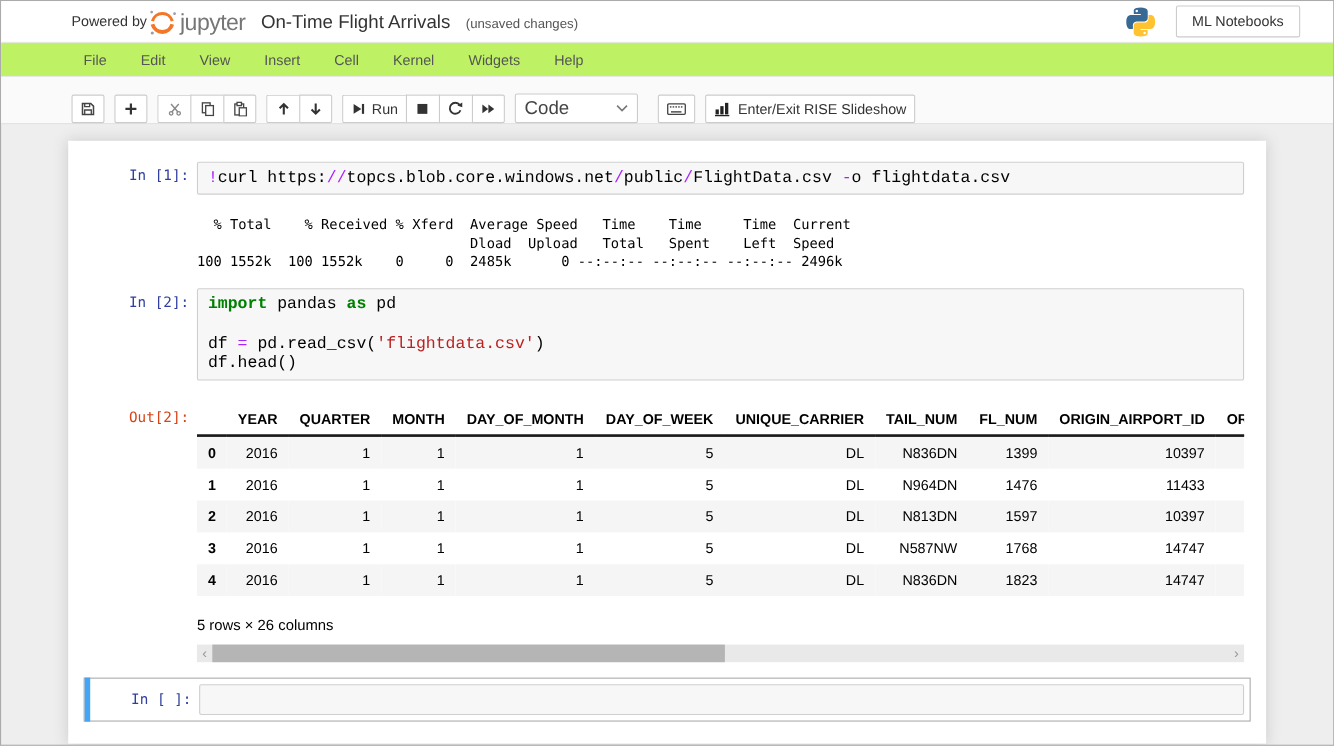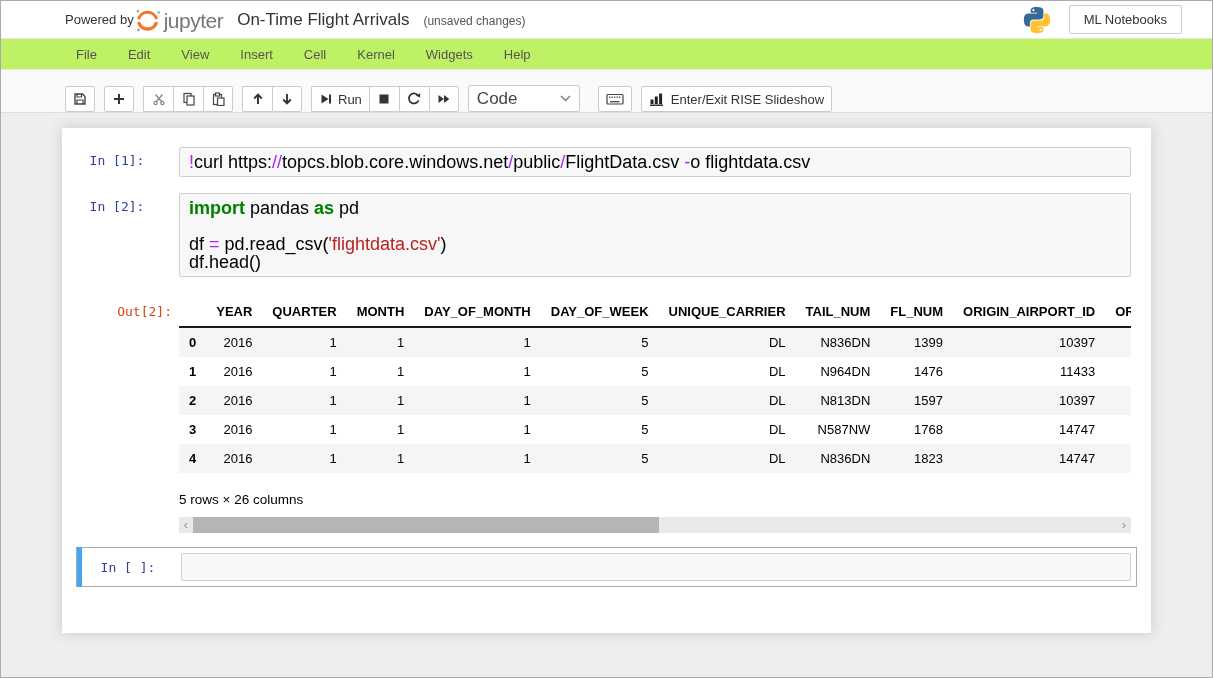--- a/index.html
+++ b/index.html
@@ -72,26 +72,26 @@
   .notebook {
     width:1089px; margin:15px auto 0; background:#fff;
     box-shadow:0 0 12px 1px rgba(87,87,87,0.2);
     padding:14px 0 20px; min-height:505px;
   }
   .cellrow { display:flex; align-items:flex-start; padding:5px 20px 5px 0; }
   .prompt {
     width:110px; flex:none; text-align:right; margin-right:7px; padding-top:6px;
     font-family:"DejaVu Sans Mono","Liberation Mono",monospace; font-size:13px;
   }
-  .prompt-in  { color:#303F9F;text-align:center; }
+  .prompt-in  { color:#303F9F; }
   .prompt-out { color:#D84315; }
   .input-area {
     flex:1; border:1px solid #cfcfcf; border-radius:2px; background:#f7f7f7;
-    padding:5px 9px; font-family:Liberation Sans, sans-serif;
-    font-size:18px; line-height:18px; color:#000; cursor:text;
+    padding:5px 9px; font-family:Liberation Mono, monospace;
+    font-size:15px; line-height:18px; color:#000; cursor:text;
   }
   .code-line { min-height:18px; white-space:pre; }
   .tok-kw  { color:#008000; font-weight:bold; }
   .tok-op  { color:#AA22FF; }
   .tok-str { color:#BA2121; }
   .output-pre {
     font-family:"DejaVu Sans Mono","Liberation Mono",monospace;
     font-size:12.5px; line-height:17px; color:#000; white-space:pre; padding-top:8px;
   }
   
@@ -272,20 +272,26 @@
 <div class="nb-wrap">
   <div class="notebook">
 
     <div class="cellrow">
       <div class="prompt prompt-in">In [1]:</div>
       <div class="input-area">
         <div class="code-line"><span class="tok-op">!</span><span>curl https:</span><span class="tok-op">//</span><span>topcs.blob.core.windows.net</span><span class="tok-op">/</span><span>public</span><span class="tok-op">/</span><span>FlightData.csv </span><span class="tok-op">-</span><span>o flightdata.csv</span></div>
       </div>
     </div>
 
+    <div class="cellrow">
+      <div class="prompt"></div>
+      <pre class="output-pre">  % Total    % Received % Xferd  Average Speed   Time    Time     Time  Current
+                                 Dload  Upload   Total   Spent    Left  Speed
+100 1552k  100 1552k    0     0  2485k      0 --:--:-- --:--:-- --:--:-- 2496k</pre>
+    </div>
 
     <div class="cellrow" style="margin-top:6px;">
       <div class="prompt prompt-in">In [2]:</div>
       <div class="input-area">
         <div class="code-line"><span class="tok-kw">import</span><span> pandas </span><span class="tok-kw">as</span><span> pd</span></div>
         <div class="code-line"></div>
         <div class="code-line"><span>df </span><span class="tok-op">=</span><span> pd.read_csv(</span><span class="tok-str">'flightdata.csv'</span><span>)</span></div>
         <div class="code-line">df.head()</div>
       </div>
     </div>

